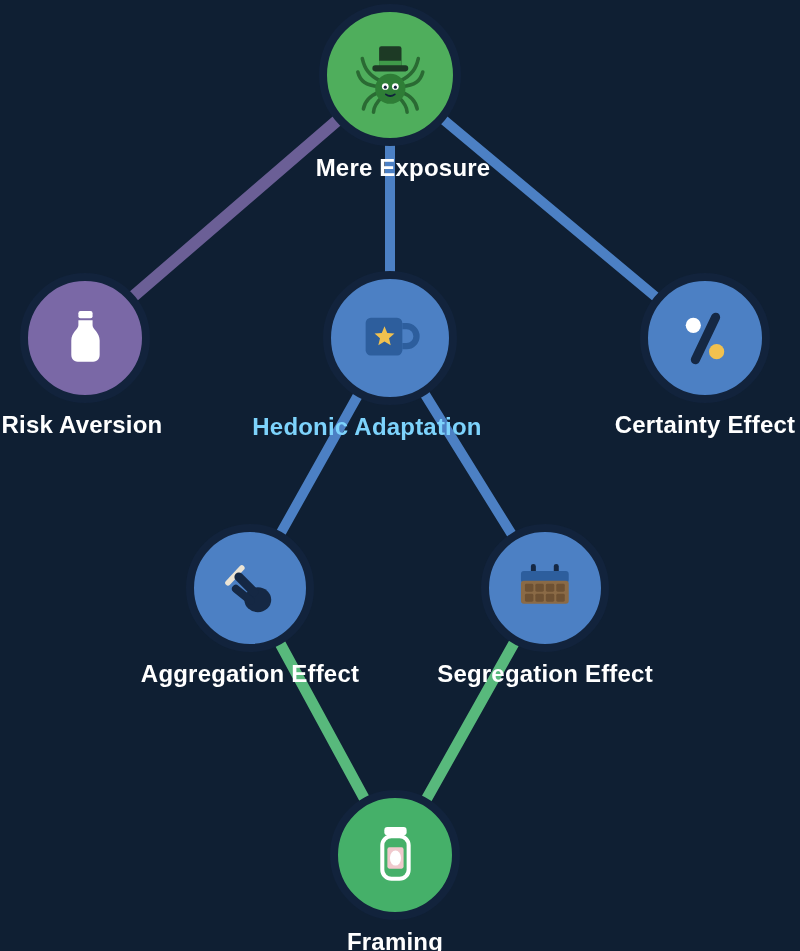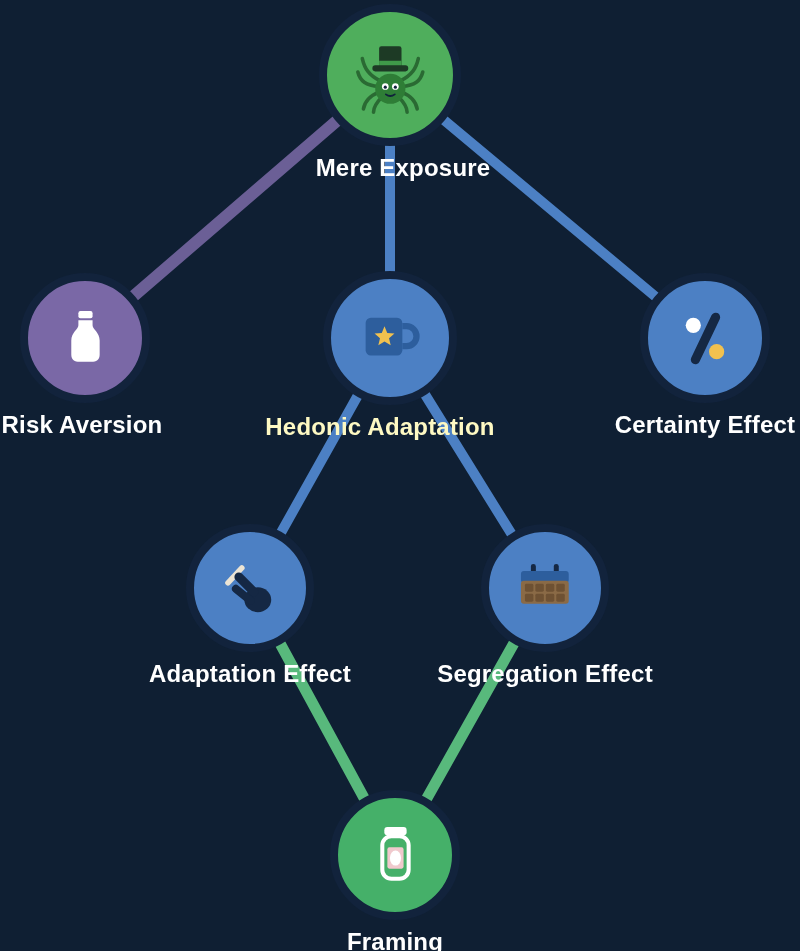--- a/index.html
+++ b/index.html
@@ -110,42 +110,42 @@
       <div class="node-label" style="left: 82px; top: 412px; color: rgb(255, 255, 255);">Risk Aversion</div>
       <div class="node" style="left: 323px; top: 271px; width: 134px; height: 134px; background: rgb(76, 128, 196); border-color: rgb(18, 35, 60);">
         <div class="icon">
           <svg viewBox="0 0 72 72">
             <path d="M48 25 h4 a9.5 9.5 0 0 1 0 19 h-4" fill="none" stroke="#2d5e9d" stroke-width="6"></path>
             <rect x="13" y="17" width="35" height="36" rx="5" fill="#2d5e9d"></rect>
             <polygon points="31,25 33.6,31.4 40.5,31.9 35.3,36.4 36.9,43.1 31,39.5 25.1,43.1 26.7,36.4 21.5,31.9 28.4,31.4" fill="#f1c14f"></polygon>
           </svg>
         </div>
       </div>
-      <div class="node-label" style="left: 380px; top: 414px; color: #fef9c3;">Hedonic Adaptation</div>
+      <div class="node-label" style="left: 367px; top: 414px; color: #7dd3fc;">Hedonic Adaptation</div>
       <div class="node" style="left: 640px; top: 273px; width: 130px; height: 130px; background: rgb(76, 128, 196); border-color: rgb(18, 35, 60);">
         <div class="icon">
           <svg viewBox="0 0 72 72">
             <line x1="46" y1="15" x2="26" y2="57" stroke="#152844" stroke-width="9" stroke-linecap="round"></line>
             <circle cx="24" cy="23" r="7.5" fill="#ffffff"></circle>
             <circle cx="47" cy="49" r="7.5" fill="#f1c14f"></circle>
           </svg>
         </div>
       </div>
       <div class="node-label" style="left: 705px; top: 412px; color: #ffffff;">Certainty Effect</div>
       <div class="node" style="left: 186px; top: 524px; width: 128px; height: 128px; background: rgb(76, 128, 196); border-color: rgb(18, 35, 60);">
         <div class="icon">
           <svg viewBox="0 0 72 72">
             <line x1="14" y1="31" x2="28" y2="16" stroke="#ece4d4" stroke-width="5.5" stroke-linecap="round"></line>
             <ellipse cx="44" cy="48" rx="13.5" ry="12.5" fill="#152844"></ellipse>
             <line x1="40" y1="40" x2="25" y2="25" stroke="#152844" stroke-width="9" stroke-linecap="round"></line>
             <line x1="37" y1="49" x2="22" y2="37" stroke="#152844" stroke-width="8" stroke-linecap="round"></line>
           </svg>
         </div>
       </div>
-      <div class="node-label" style="left: 250px; top: 661px; color: rgb(255, 255, 255);">Adaptation Effect</div>
+      <div class="node-label" style="left: 250px; top: 661px; color: rgb(255, 255, 255);">Aggregation Effect</div>
       <div class="node" style="left: 481px; top: 524px; width: 128px; height: 128px; background: rgb(76, 128, 196); border-color: rgb(18, 35, 60);">
         <div class="icon">
           <svg viewBox="0 0 72 72">
             <rect x="22" y="12" width="5" height="12" rx="2.5" fill="#152844"></rect>
             <rect x="45" y="12" width="5" height="12" rx="2.5" fill="#152844"></rect>
             <rect x="12" y="19" width="48" height="12" rx="3" fill="#2d5e9d"></rect>
             <rect x="12" y="29" width="48" height="23" rx="3" fill="#8a6a46"></rect>
             <g fill="#6e5133">
               <rect x="16" y="32" width="8.5" height="8" rx="1.5"></rect>
               <rect x="26.5" y="32" width="8.5" height="8" rx="1.5"></rect>

